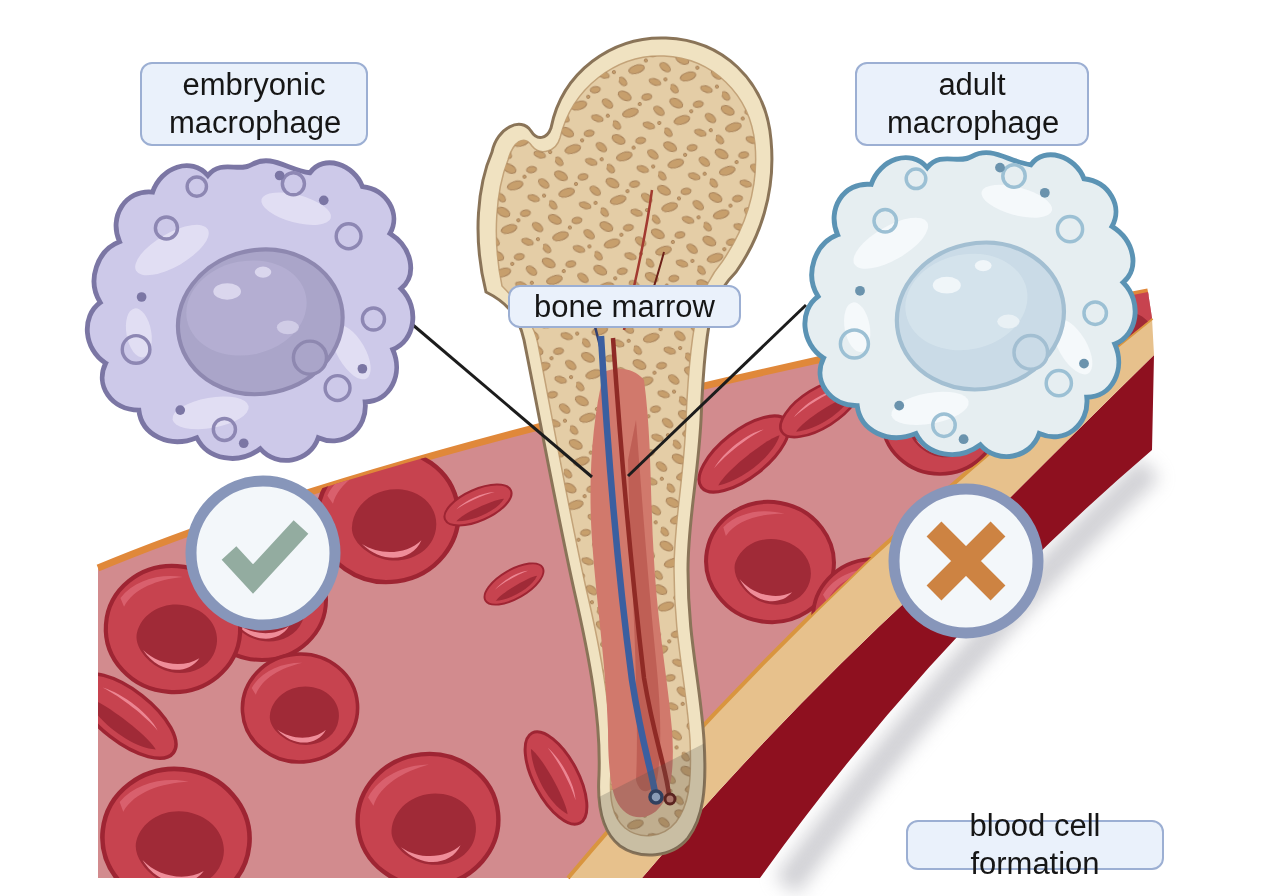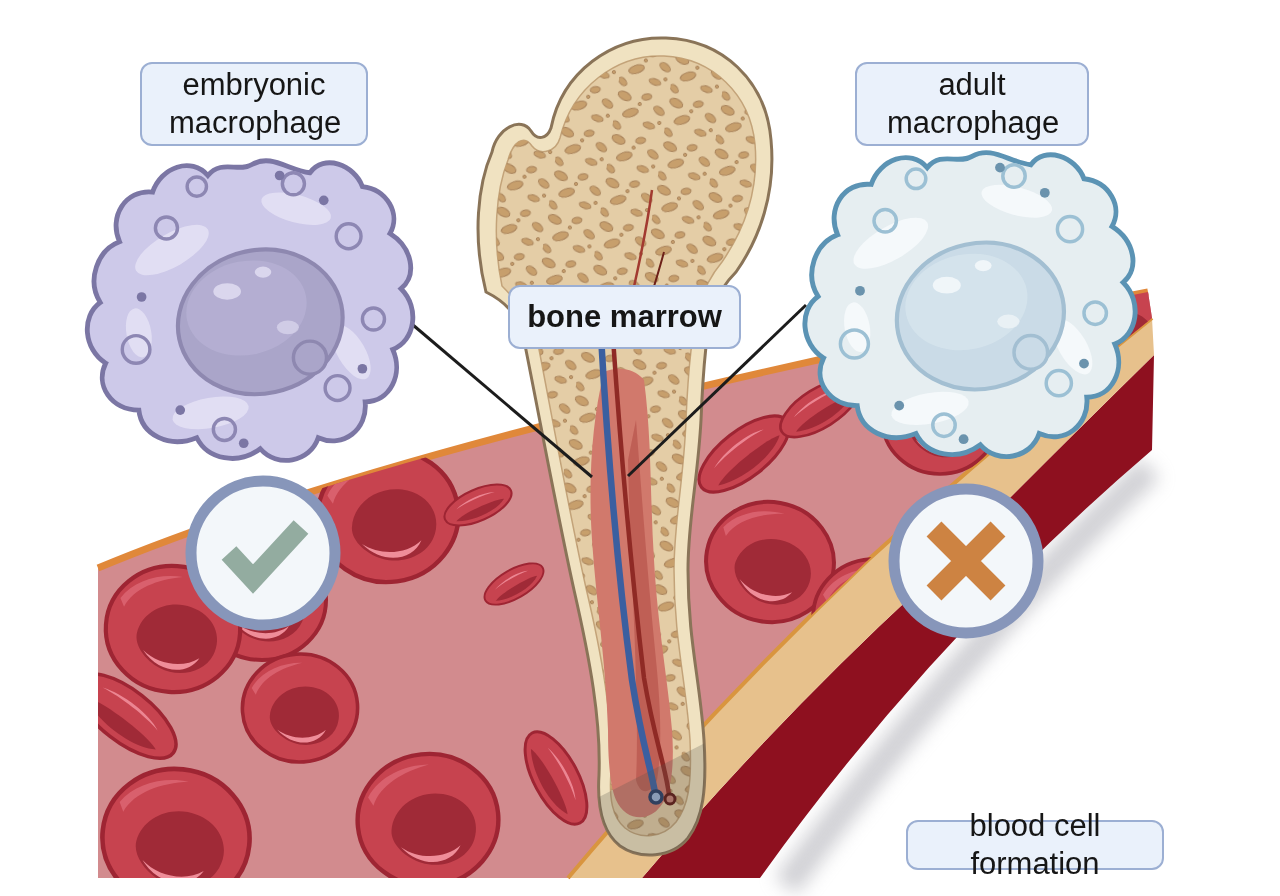--- a/index.html
+++ b/index.html
@@ -5,21 +5,21 @@
   html,body{margin:0;padding:0;background:#ffffff;}
   .stage{position:relative;width:1280px;height:896px;background:#ffffff;overflow:hidden;
          font-family:"Liberation Sans", sans-serif;}
   .stage svg{position:absolute;left:0;top:0;}
   .label{position:absolute;box-sizing:border-box;background:#eaf1fb;border:2.5px solid #9cafd3;
          border-radius:12px;display:flex;align-items:center;justify-content:center;
          text-align:center;color:#161616;font-size:31px;line-height:1.22;padding:6px 10px;}
   .label .wrap2{display:inline-block;max-width:170px;}
   #label-embryonic{left:140px;top:62px;width:228px;height:84px;}
   #label-adult{left:855px;top:62px;width:234px;height:84px;}
-  #label-bone-marrow{left:508px;top:285px;width:233px;height:64px;font-weight:bold;}
+  #label-bone-marrow{left:508px;top:285px;width:233px;height:43px;}
   #label-blood-cell{left:906px;top:820px;width:258px;height:50px;}
 </style>
 </head>
 <body>
 
 <div class="stage">
 
 <svg width="1280" height="896" viewBox="0 0 1280 896">
   <defs>
 

